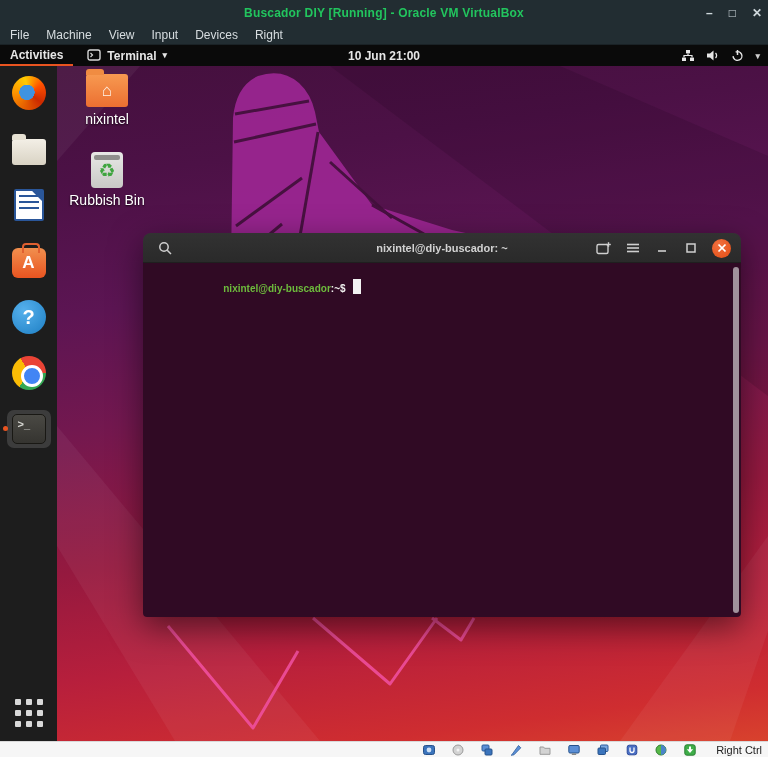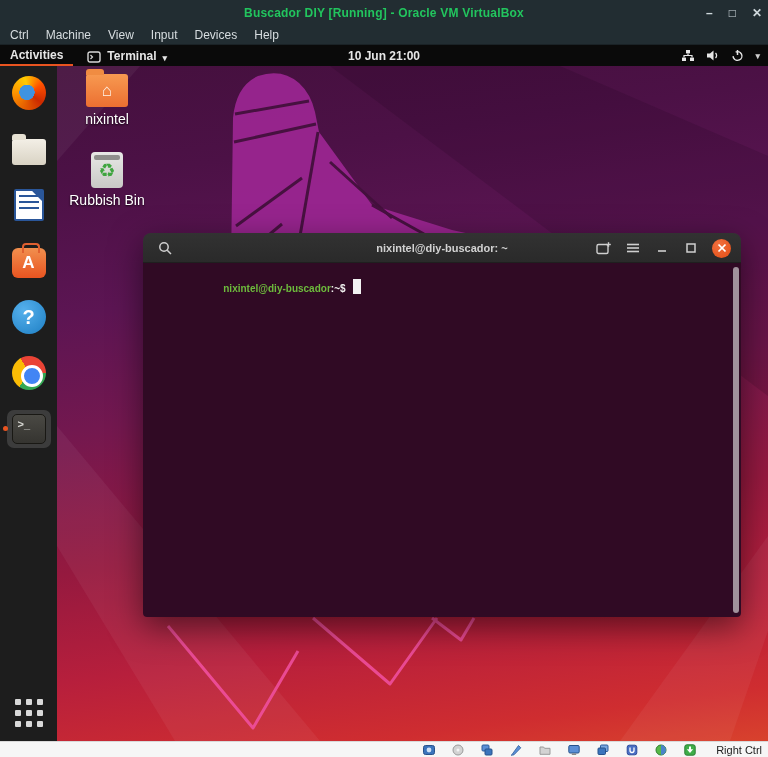--- a/index.html
+++ b/index.html
@@ -13,21 +13,21 @@
   .vbox-controls span{cursor:default;line-height:1;}
   .vbox-menubar{position:absolute;left:0;top:26px;width:768px;height:19px;background:#222d32;display:flex;align-items:center;gap:17px;padding:0 10px;border-bottom:1px solid #1a2226;}
   .vbox-menu-item{color:#d7dde0;font-size:12px;cursor:default;}
 
   
   #vm{position:absolute;left:0;top:45px;width:768px;height:696px;overflow:hidden;background:#300a24;padding-left:32px;}
 
   
   .topbar{position:absolute;left:0;top:0;width:768px;height:21px;background:#0a0a0a;z-index:30;display:flex;align-items:center;color:#e6e6e6;font-size:12px;font-weight:600;}
   .activities{padding:0 10px;height:100%;display:flex;align-items:center;border-bottom:2px solid #e95420;}
-  .appmenu{display:flex;align-items:flex-end;gap:6px;margin-left:14px;}
+  .appmenu{display:flex;align-items:flex-start;gap:6px;margin-left:14px;}
   .appmenu .caret{font-size:9px;margin-top:1px;}
   .clock{position:absolute;left:0;right:0;text-align:center;font-weight:600;pointer-events:none;}
   .sys-icons{position:absolute;right:8px;top:0;height:21px;display:flex;align-items:center;gap:11px;}
   .sys-icons .caret{color:#cfcfcf;font-size:9px;}
 
   
   .desktop{position:absolute;left:0;top:21px;width:768px;height:675px;
     background:linear-gradient(172deg,#44103d 0%,#4c1146 16%,#5c1553 33%,#73184f 48%,#95193f 66%,#b71f3c 80%,#cf2d30 93%,#d8422d 100%);}
   .wallpaper-art{position:absolute;inset:0;pointer-events:none;}
 
@@ -92,26 +92,26 @@
   <div class="vbox-titlebar">
     <span class="vbox-title">Buscador DIY [Running] - Oracle VM VirtualBox</span>
     <div class="vbox-controls">
       <span>–</span>
       <span>□</span>
       <span>✕</span>
     </div>
   </div>
 
   <div class="vbox-menubar">
-    <span class="vbox-menu-item">Ctrl</span>
+    <span class="vbox-menu-item">File</span>
     <span class="vbox-menu-item">Machine</span>
     <span class="vbox-menu-item">View</span>
     <span class="vbox-menu-item">Input</span>
     <span class="vbox-menu-item">Devices</span>
-    <span class="vbox-menu-item">Help</span>
+    <span class="vbox-menu-item">Right</span>
   </div>
 
   <div id="vm">
 
     <div class="topbar">
       <div class="activities">
         <span>Activities</span>
       </div>
       <div class="appmenu">
         <span>

